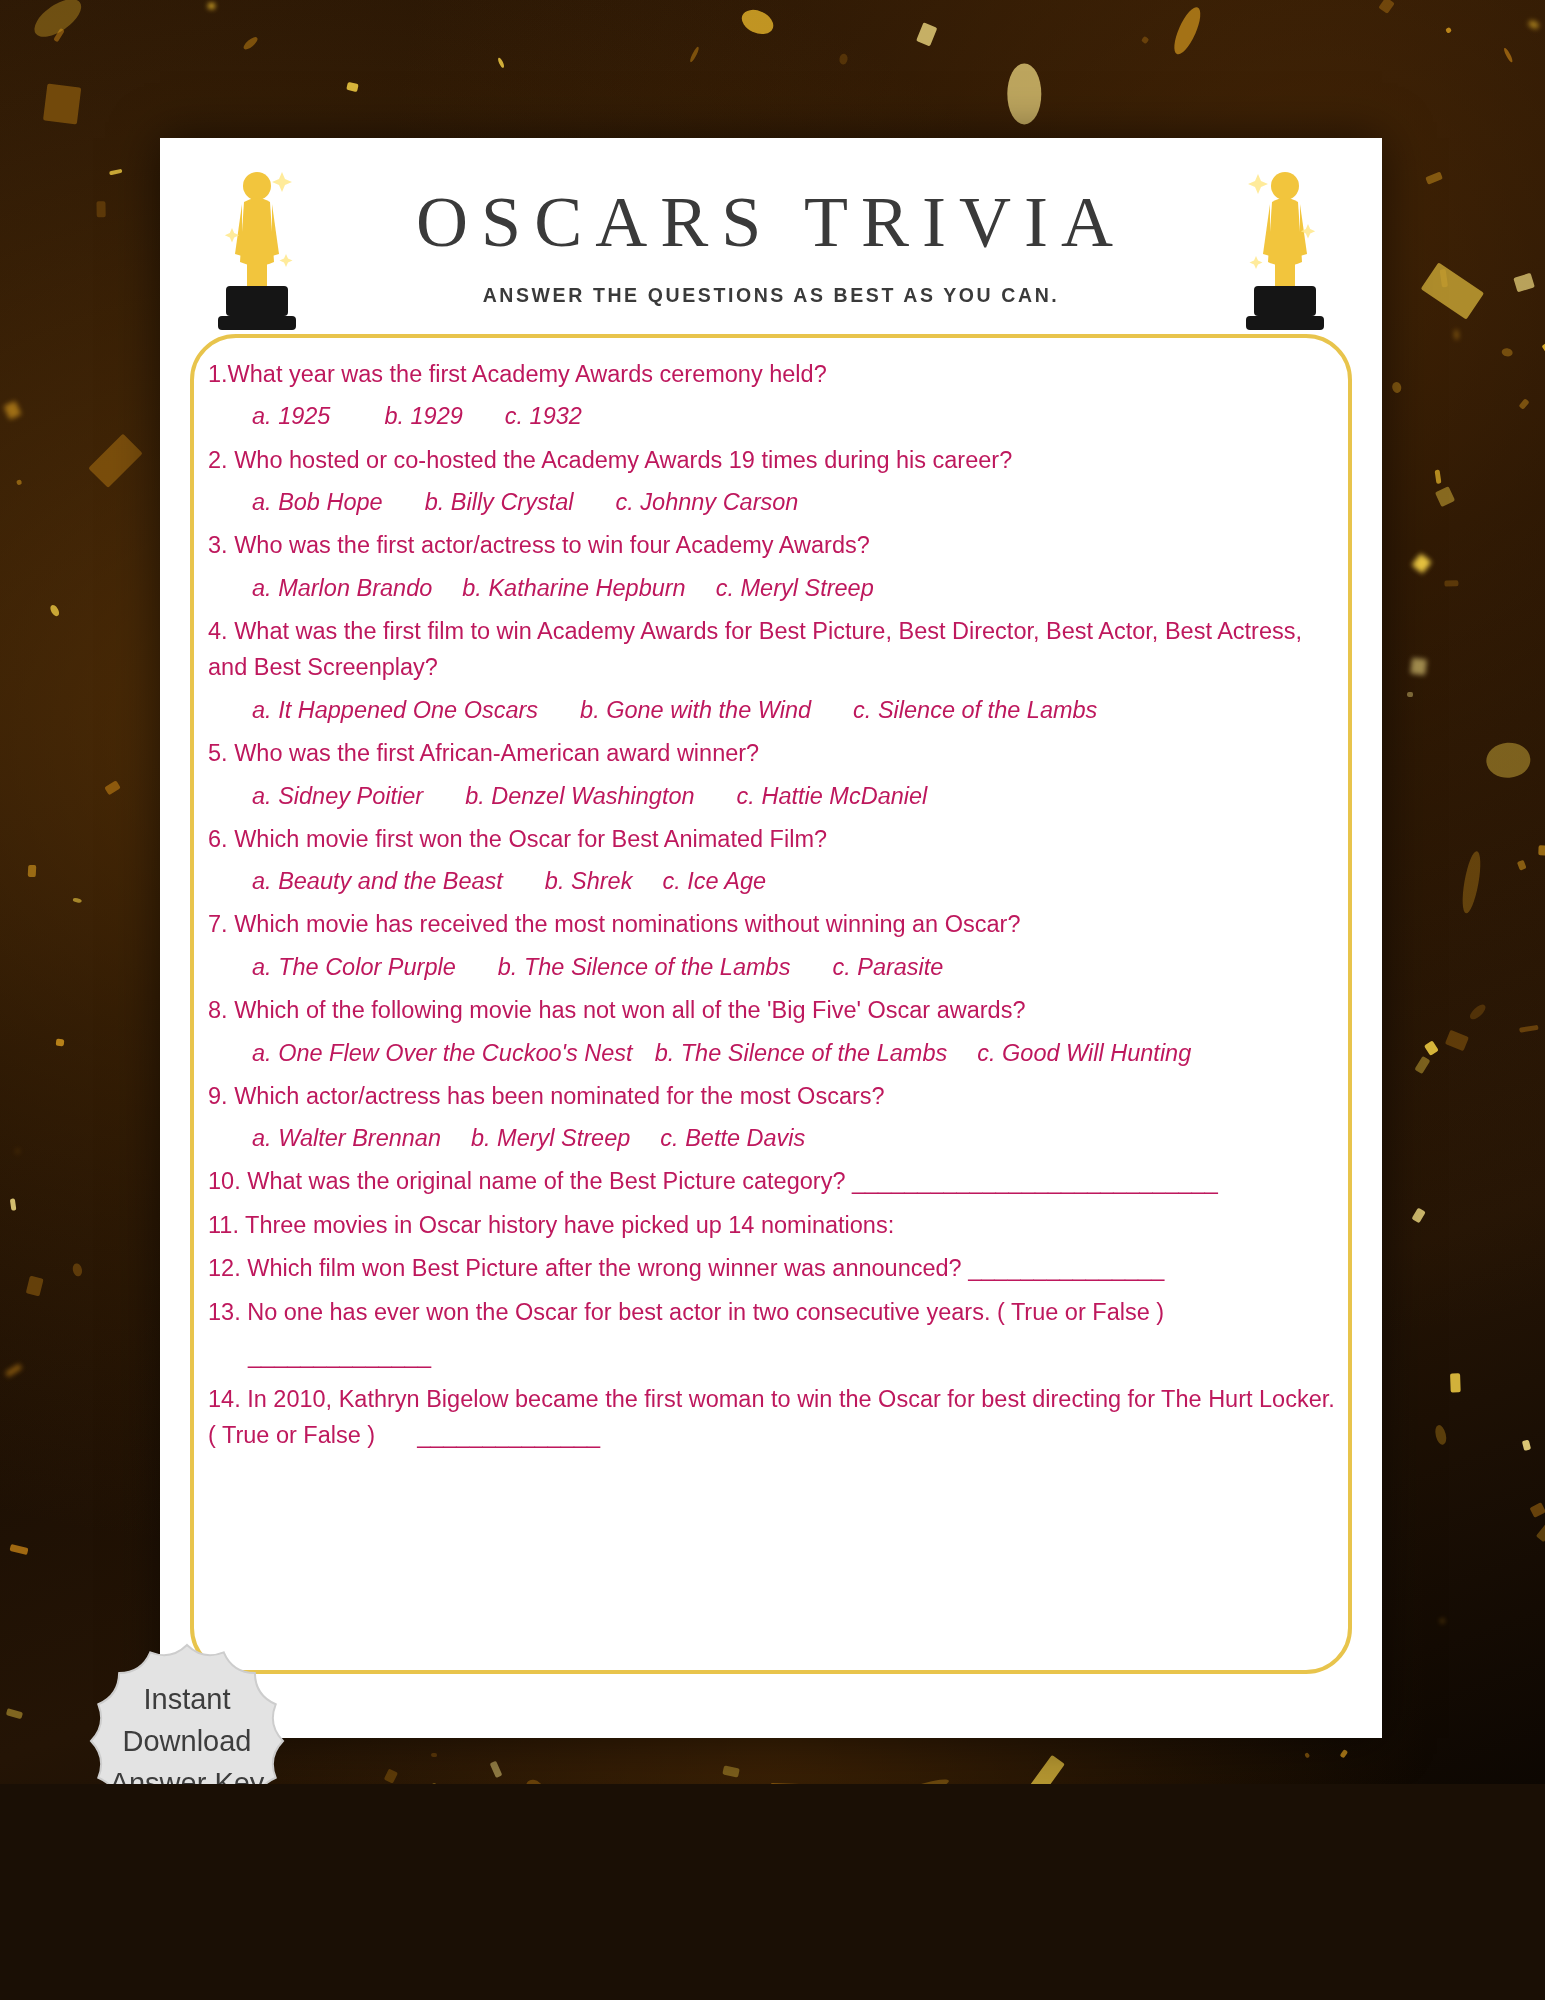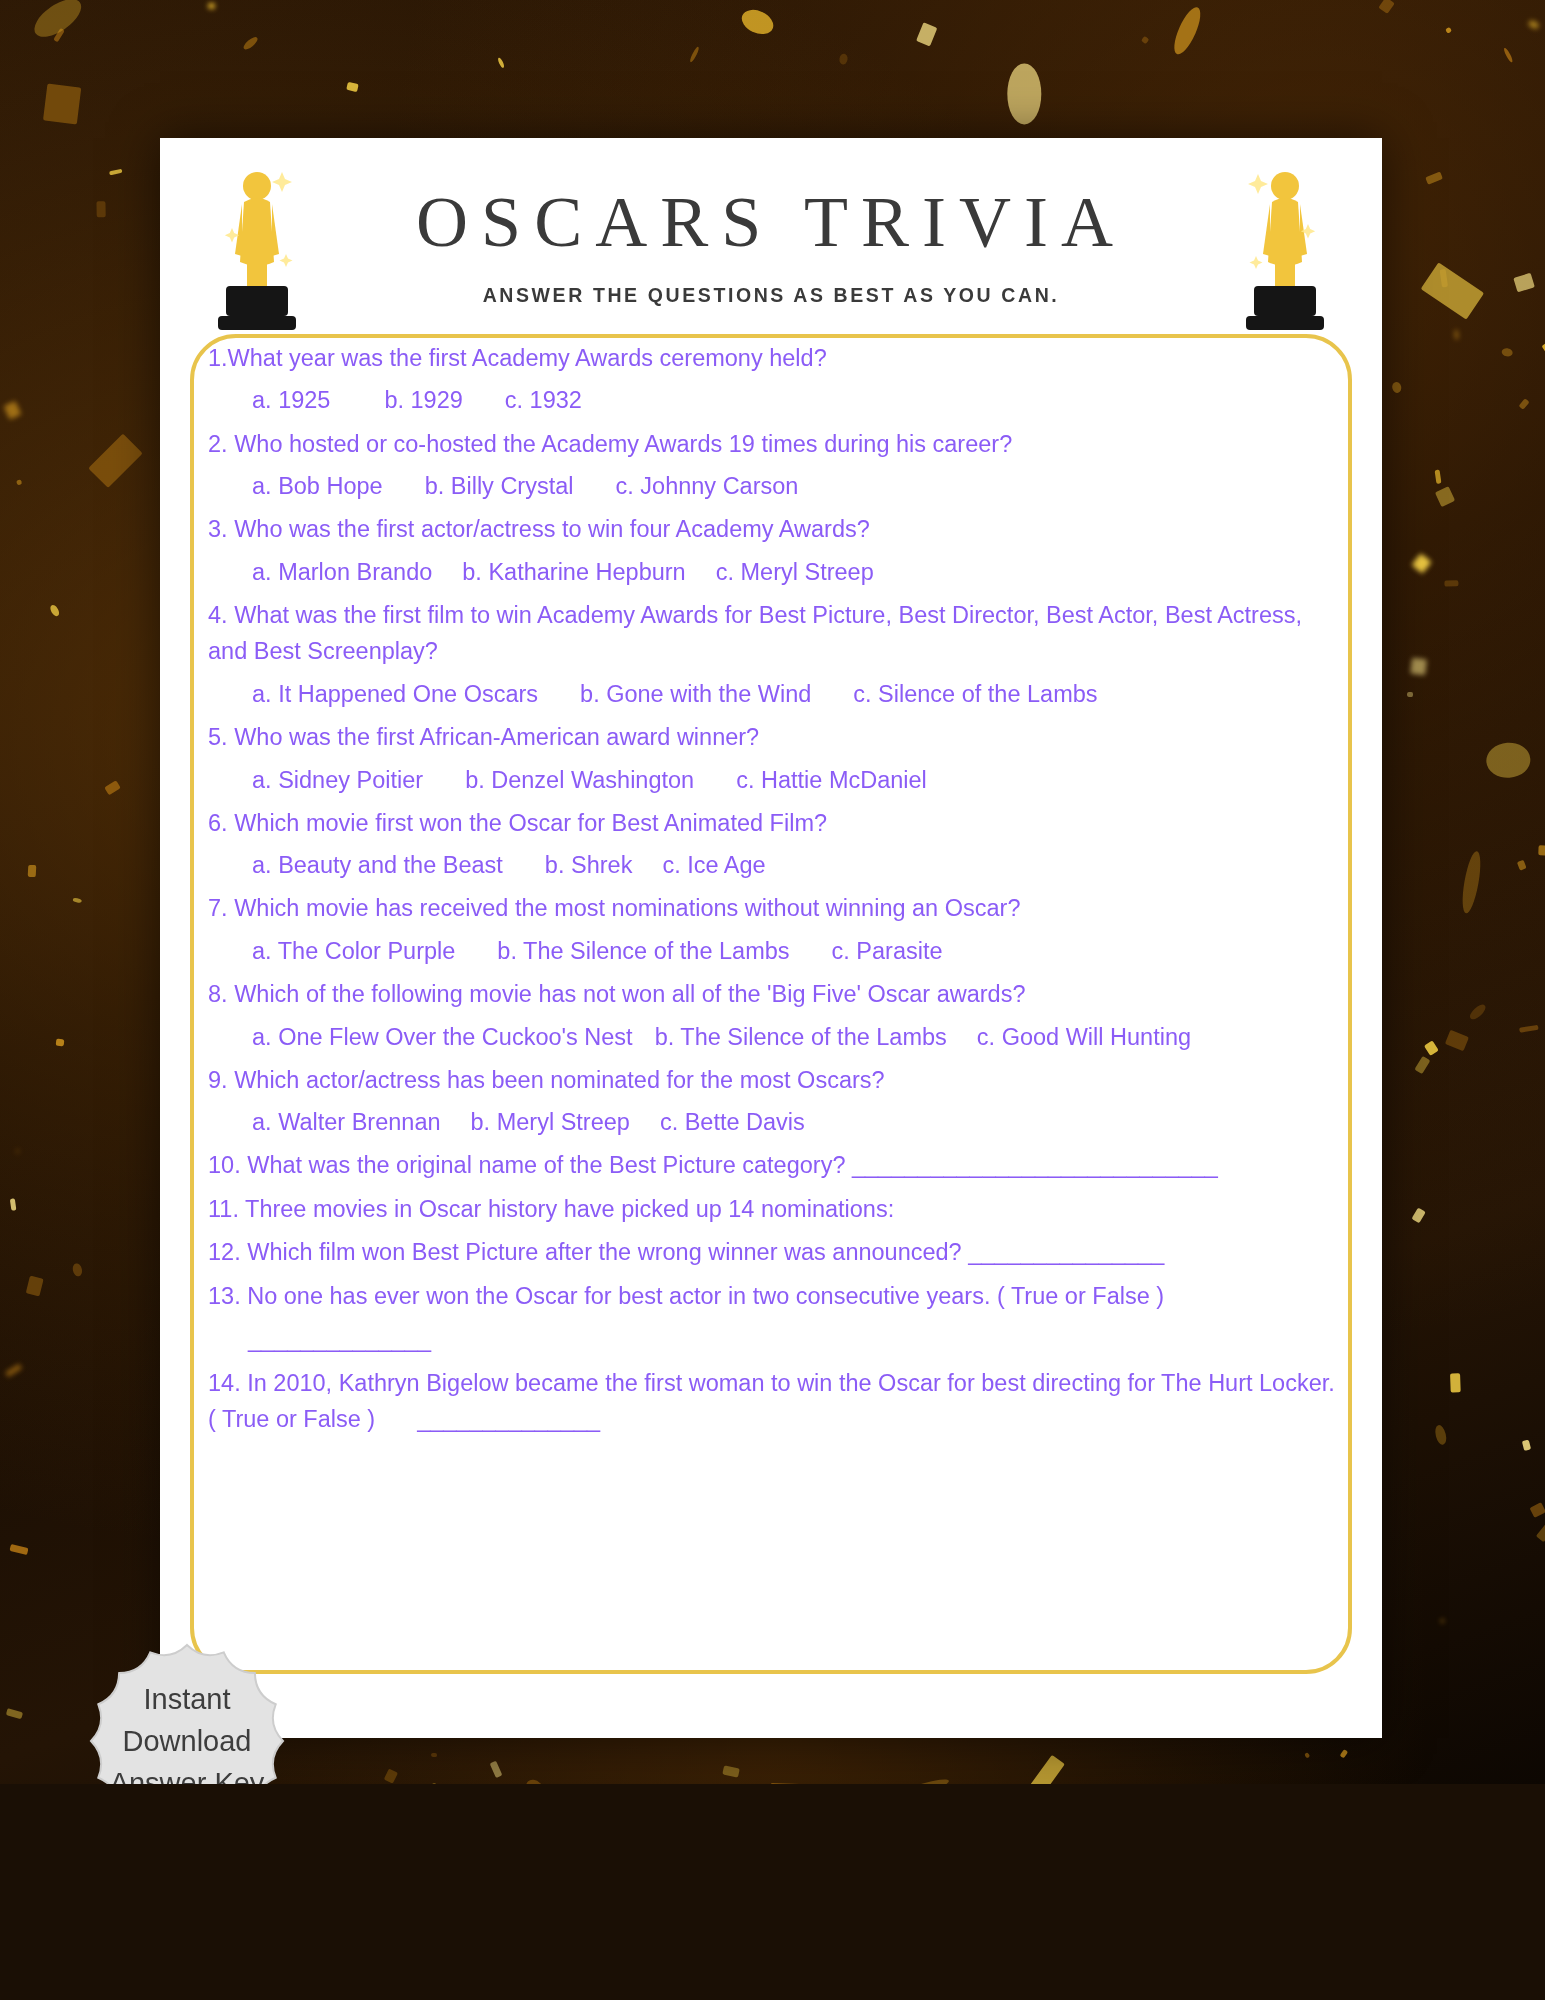--- a/index.html
+++ b/index.html
@@ -87,34 +87,35 @@
     height: 1340px;
     border: 4px solid #e8c44c;
     border-radius: 46px;
     box-sizing: border-box;
   }
 
   
   .quiz {
     position: absolute;
     left: 48px;
-    top: 202px;
+    top: 218px;
     width: 1128px;
-    color: #8b5cf6;
+    color: #be185d;
     font-size: 23.5px;
     line-height: 1.0;
   }
   .q {
     margin: 0 0 7px 0;
     line-height: 1.55;
   }
   .opts {
     margin: 0 0 7px 0;
     padding-left: 44px;
     line-height: 1.5;
+    font-style: italic;
   }
   .opt { display: inline-block; }
   .sp-1 { display: inline-block; width: 54px; }
   .sp-2 { display: inline-block; width: 42px; }
   .sp-3 { display: inline-block; width: 30px; }
   .sp-4 { display: inline-block; width: 22px; }
   .italic { font-style: italic; }
   .indent { padding-left: 46px; }
   .blankline { padding-left: 40px; }
 

